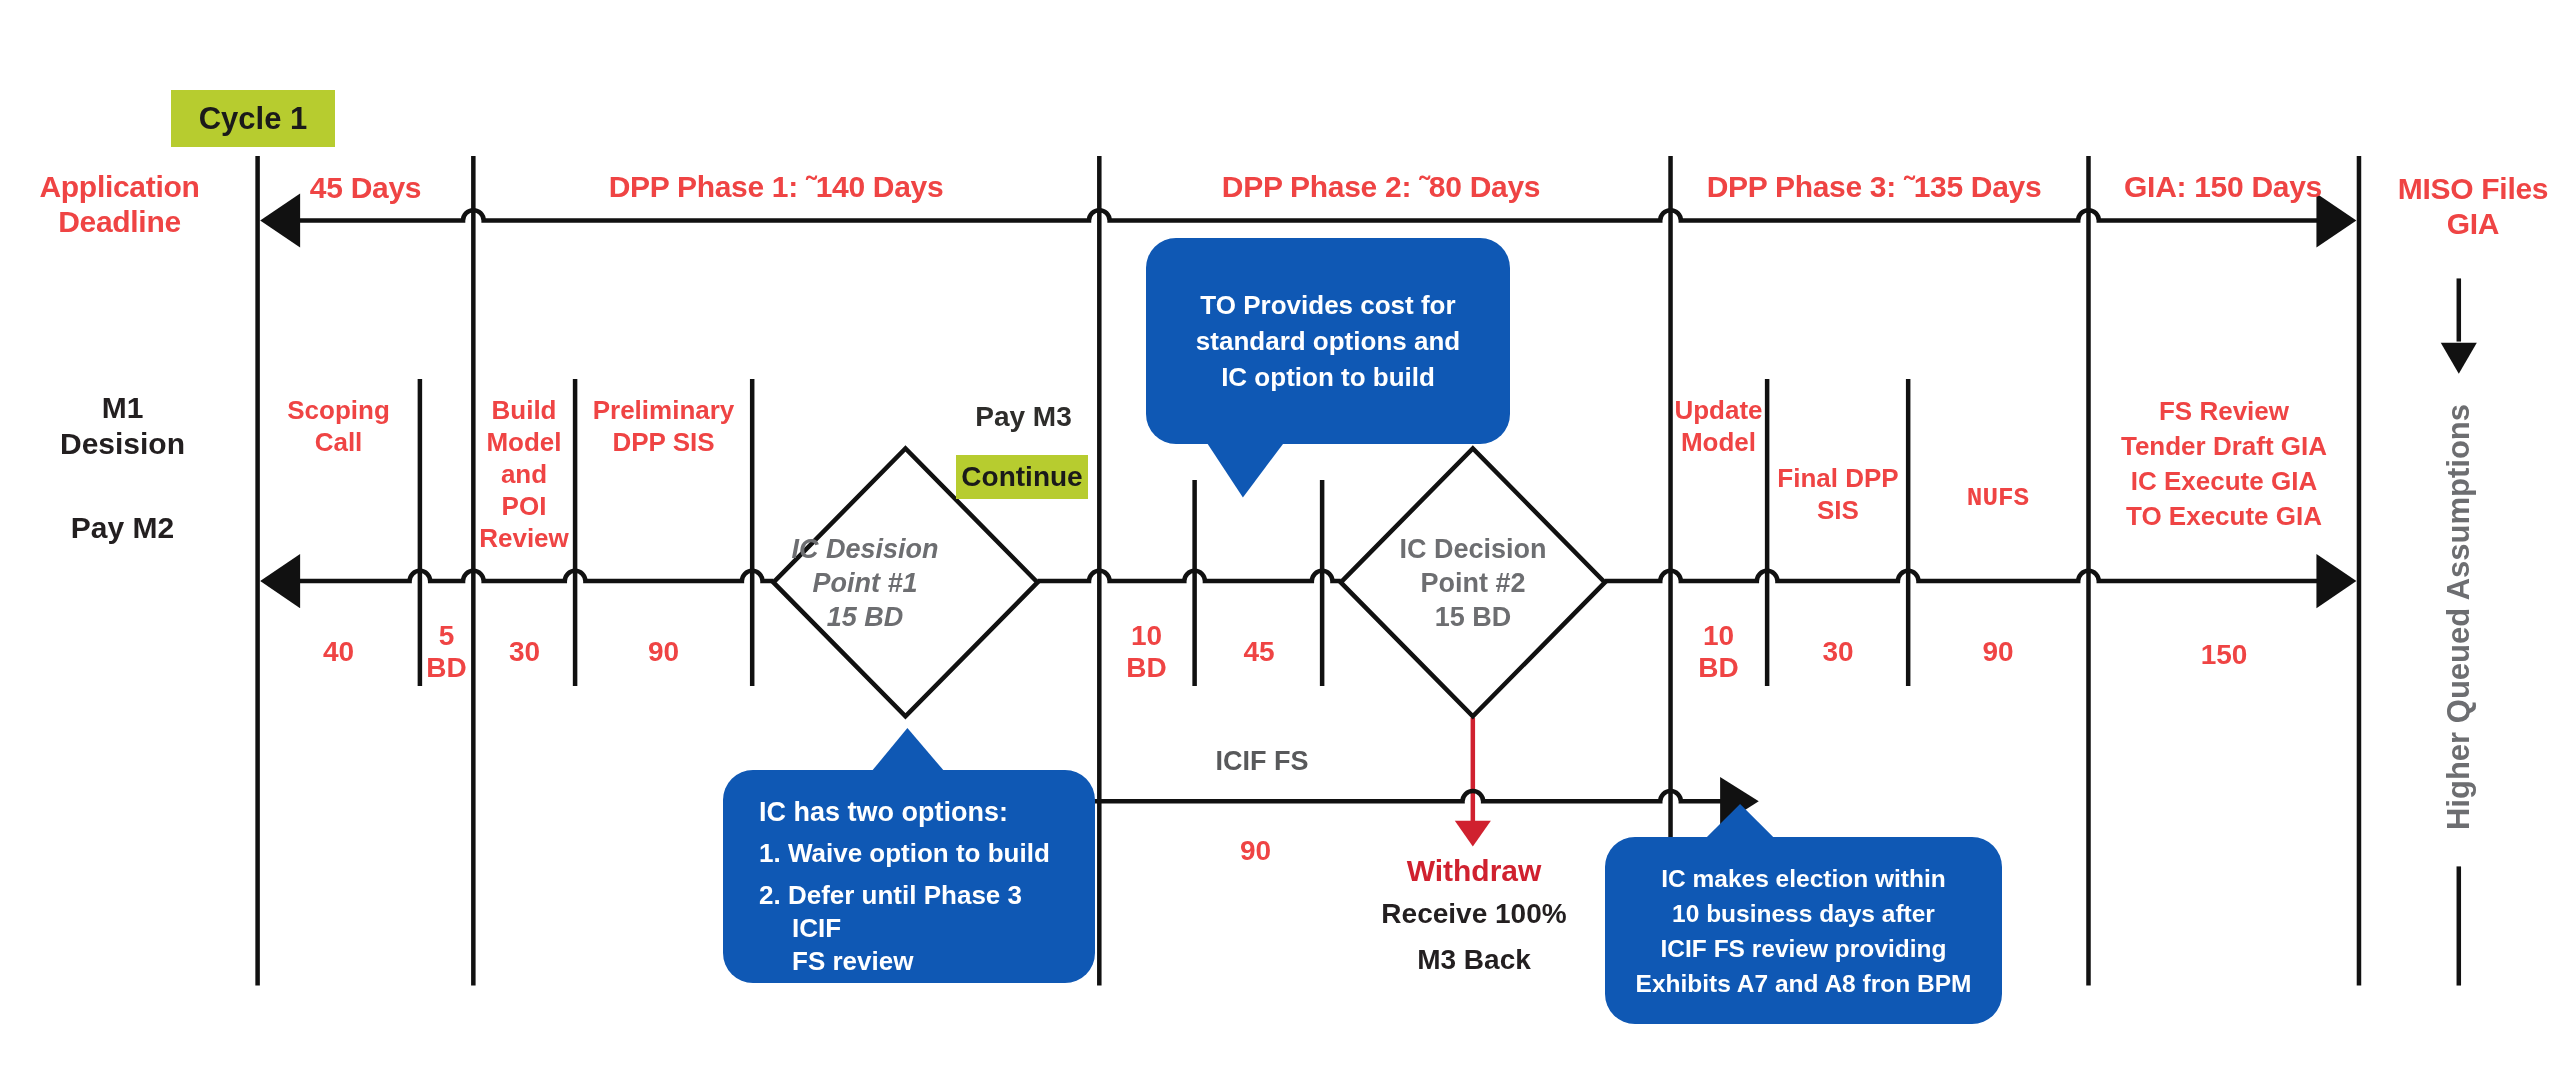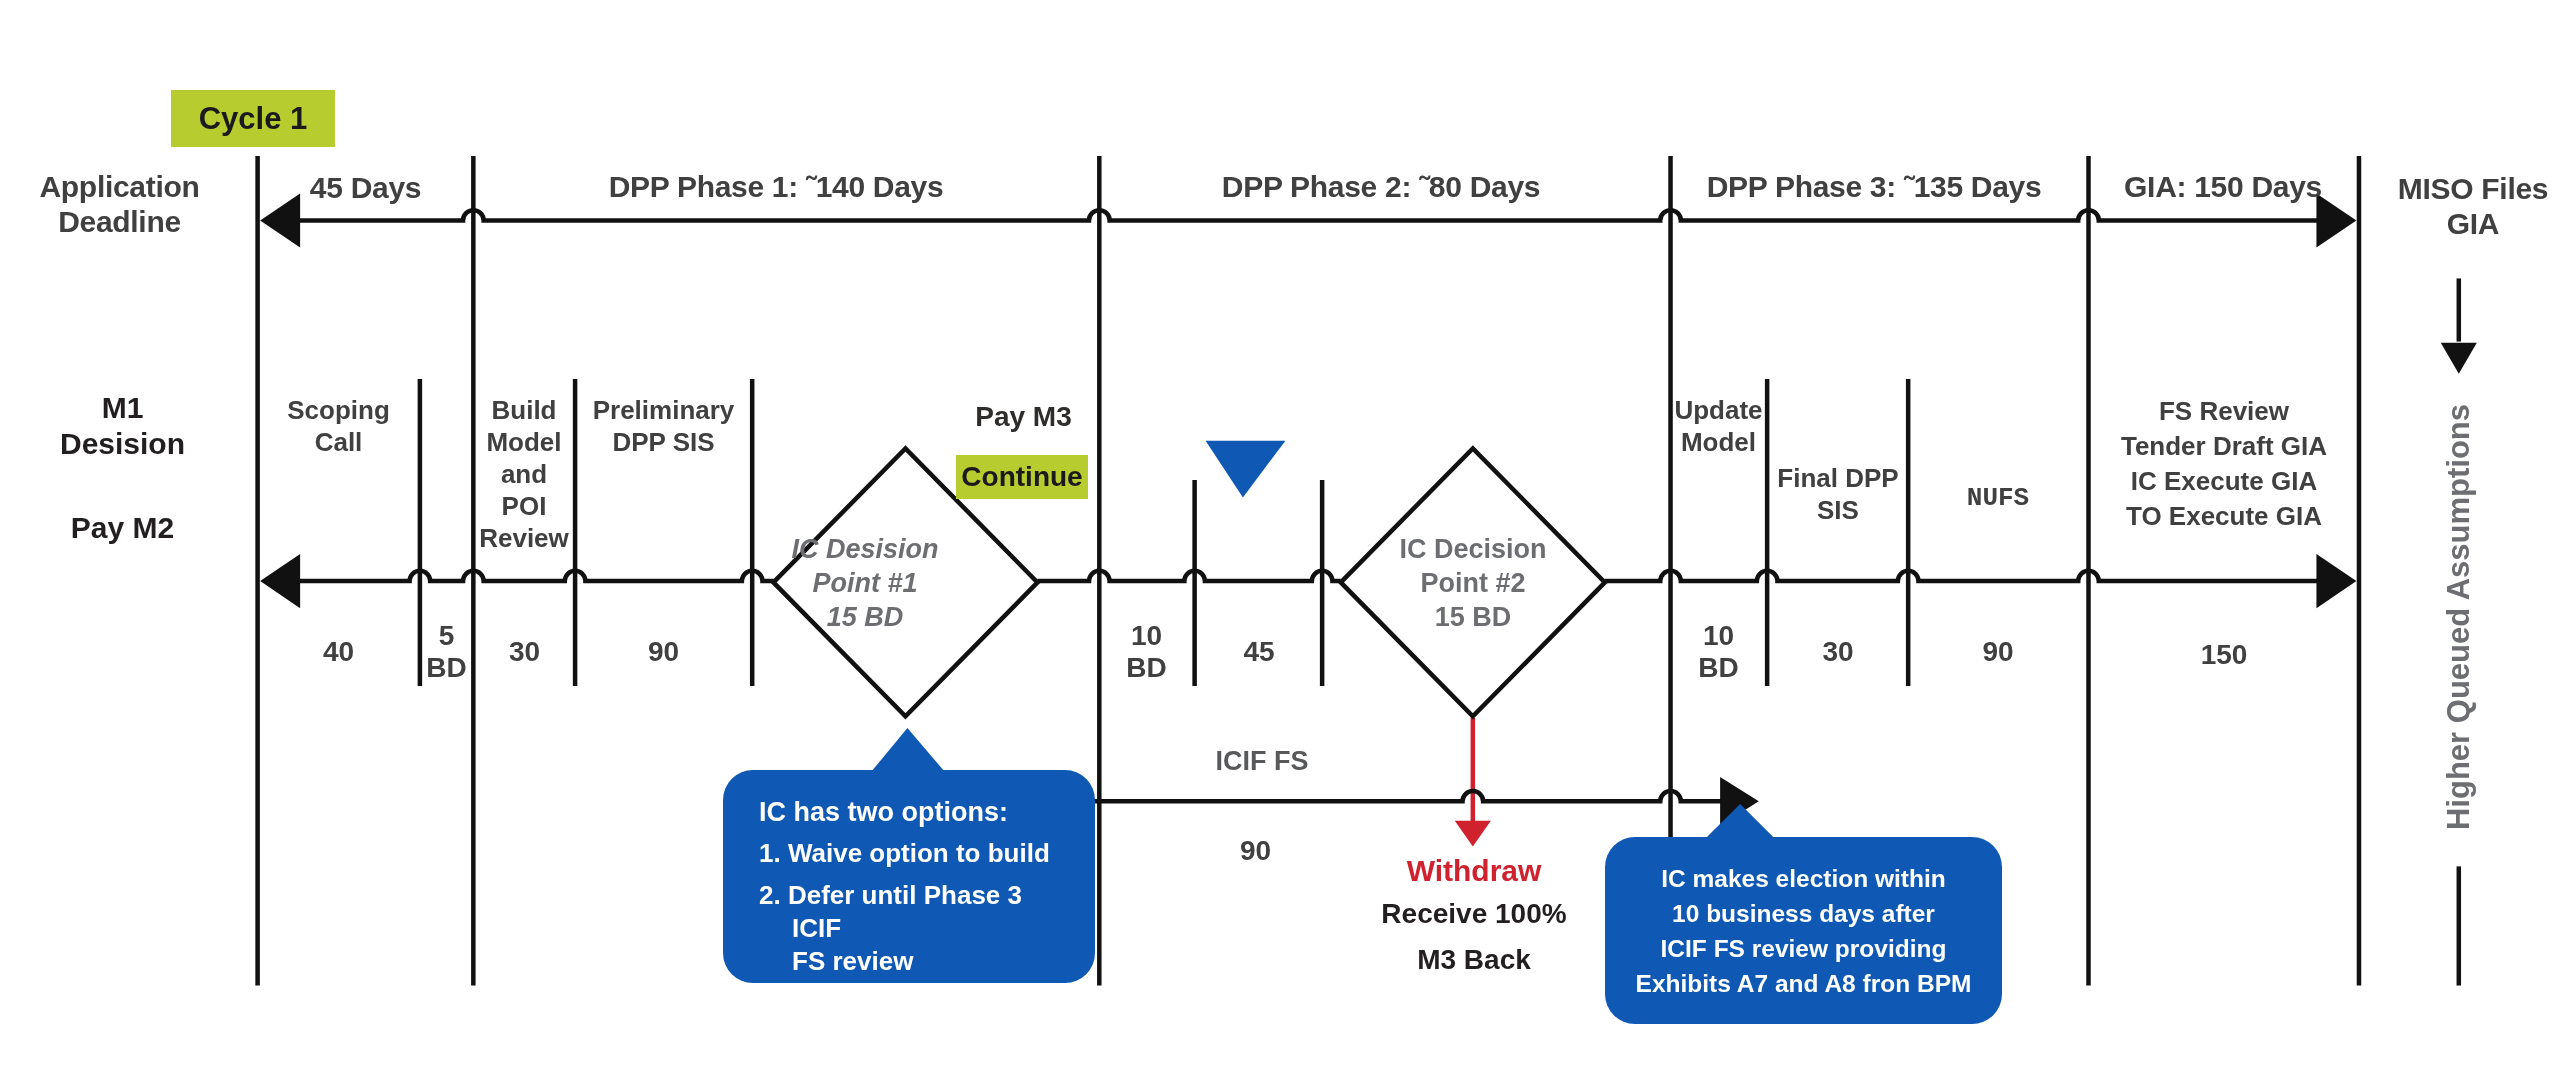--- a/index.html
+++ b/index.html
@@ -1,21 +1,21 @@
 <!DOCTYPE html>
 <html style="font-size:10.3px"><head>
 <meta charset="utf-8">
 <style>
   html,body{margin:0;padding:0;background:#ffffff;}
   body{width:2576px;height:1074px;position:relative;overflow:hidden;
        font-family:"Liberation Sans", sans-serif;}
   .stage{position:absolute;left:0;top:0;width:2576px;height:823px;}
   svg.lines{position:absolute;left:0;top:0;z-index:1;}
   .txt{position:absolute;z-index:3;white-space:pre-line;text-align:center;font-weight:bold;}
-  .gray{color:#404040;}
+  .gray{color:#ef4444;}
   .dark{color:#231f20;}
   .phase-label{font-size:30px;line-height:35px;letter-spacing:-0.3px;}
   .seg-label{font-size:26px;line-height:32px;}
   .num{font-size:28px;line-height:32px;}
   .badge{position:absolute;z-index:3;background:#b7cc2f;color:#1a1a1a;font-weight:bold;
          text-align:center;}
   .bubble{position:absolute;z-index:2;background:#0f58b4;color:#ffffff;border-radius:30px;
           display:flex;flex-direction:column;justify-content:center;}
   .bubble .b-text{font-size:26px;line-height:36px;font-weight:bold;text-align:center;white-space:pre-line;}
   .diamond-label{position:absolute;z-index:3;font-size:27px;line-height:34px;font-weight:bold;
@@ -138,20 +138,25 @@
   <div class="txt gray num" style="left:1908px;top:636px;width:180px;">90</div>
   <div class="txt gray num" style="left:2095px;top:639px;width:258px;">150</div>
 
   <div class="diamond-label" style="left:736px;top:532px;width:258px;font-style:italic;">IC Desision
 Point #1
 15 BD</div>
   <div class="diamond-label" style="left:1344px;top:532px;width:258px;">IC Decision
 Point #2
 15 BD</div>
 
+  <div class="bubble" style="left:1146px;top:238px;width:364px;height:206px;">
+    <div class="b-text">TO Provides cost for
+standard options and
+IC option to build</div>
+  </div>
 
   <div class="bubble" style="left:723px;top:770px;width:372px;height:213px;justify-content:flex-start;
               padding:0;box-sizing:border-box;">
     <div style="padding:27px 26px 0 36px;">
       <div style="font-size:27px;font-weight:bold;color:#fff;">IC has two options:</div>
       <div class="b2-item">1. Waive option to build</div>
       <div class="b2-item">2. Defer until Phase 3 ICIF
 FS review</div>
     </div>
   </div>

